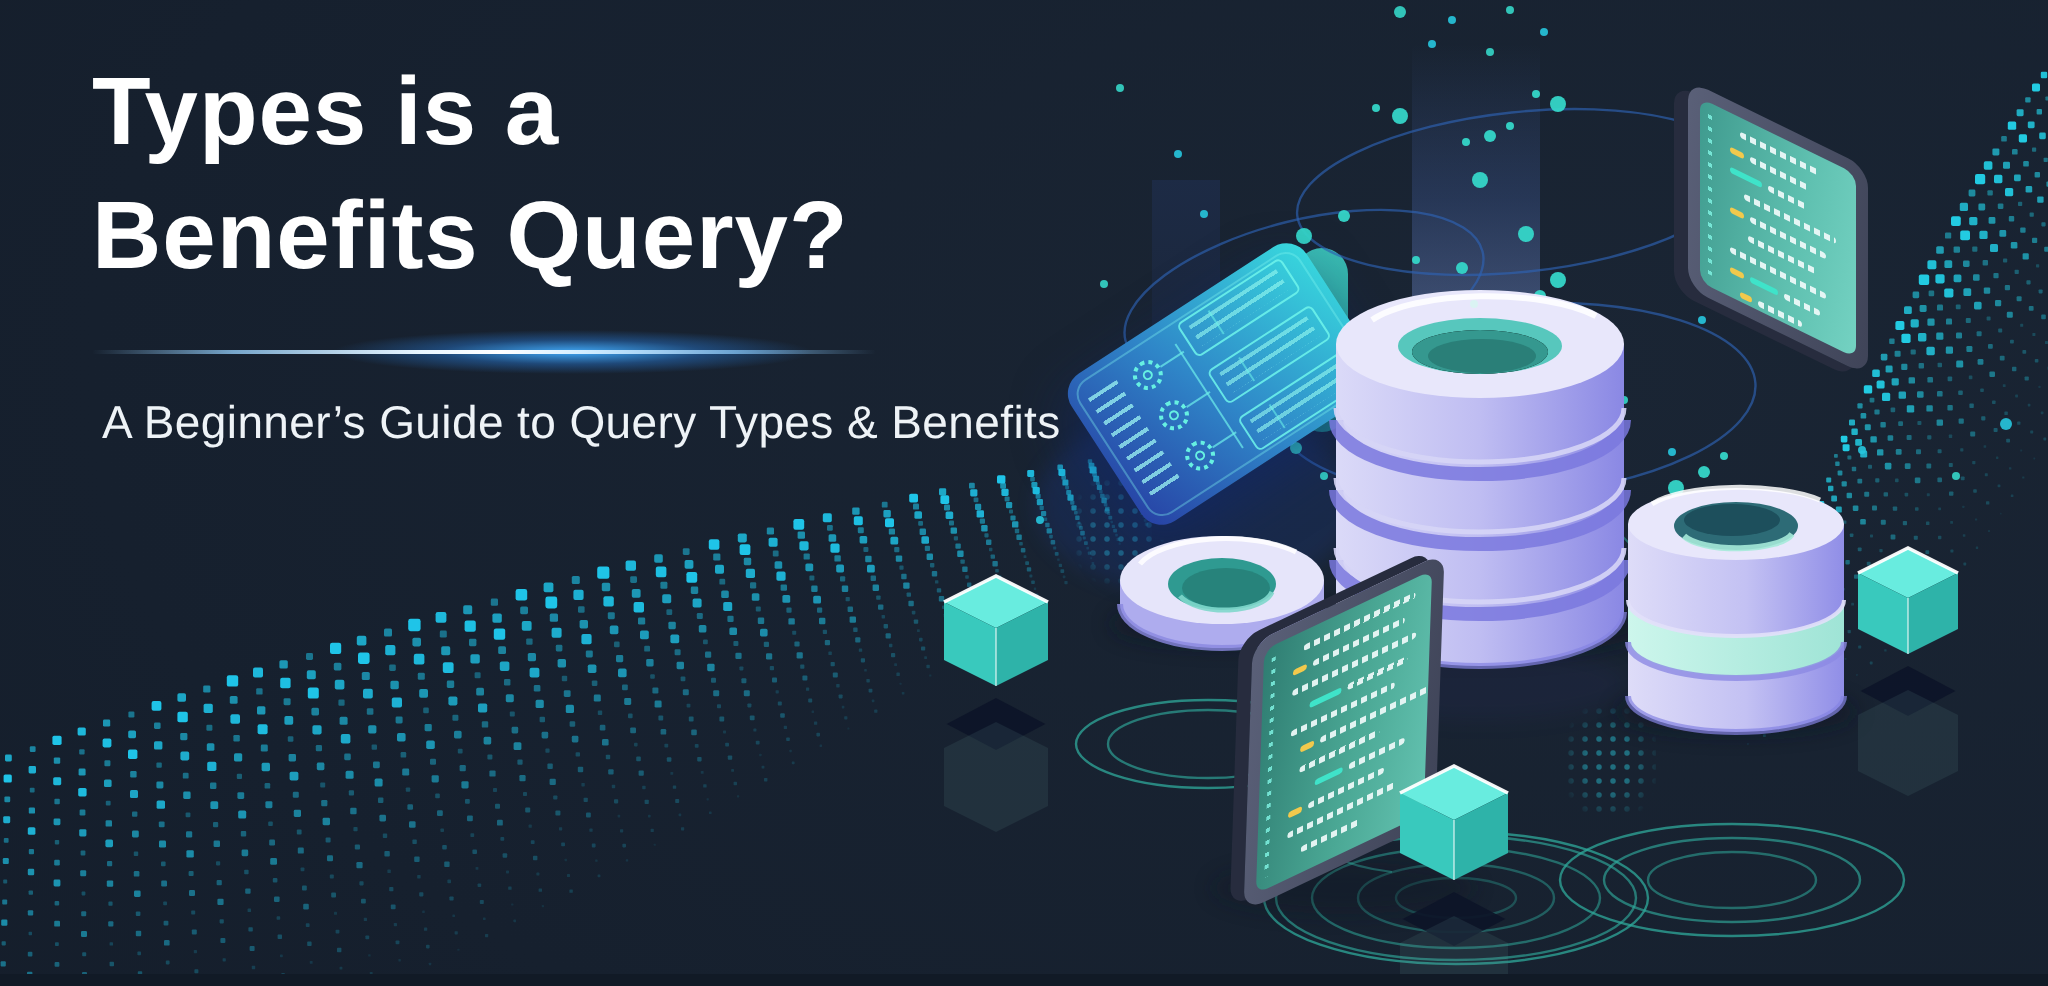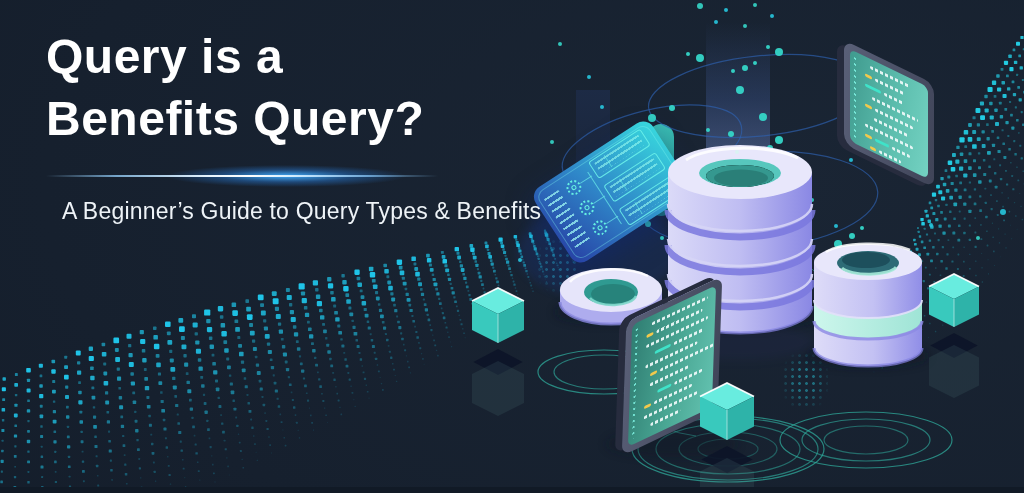--- a/index.html
+++ b/index.html
@@ -10,21 +10,21 @@
   .abs{position:absolute;}
 
   
   .hero{position:absolute;left:46px;top:26px;width:520px;z-index:40;}
   .hero h1{margin:0;color:#ffffff;font-size:48px;line-height:62px;font-weight:bold;letter-spacing:.5px;}
   .glow-line{position:absolute;left:0px;top:148px;width:392px;height:4px;}
   .glow-line .core{position:absolute;left:0;top:1px;width:100%;height:2px;border-radius:2px;
      background:linear-gradient(90deg,rgba(80,160,255,0) 0%,rgba(150,210,255,.75) 18%,#e9f6ff 42%,#ffffff 52%,#d6efff 62%,rgba(140,205,255,.7) 82%,rgba(80,160,255,0) 100%);}
   .glow-line .flare{position:absolute;left:120px;top:-9px;width:240px;height:22px;
      background:radial-gradient(closest-side,rgba(66,174,255,.95),rgba(45,145,255,.35) 55%,rgba(45,145,255,0) 100%);}
-  .subtitle{position:absolute;left:16px;top:172px;width:520px;margin:0;color:#eef3f7;font-size:23px;font-weight:normal;letter-spacing:.2px;white-space:nowrap;}
+  .subtitle{position:absolute;left:5px;top:172px;width:520px;margin:0;color:#eef3f7;font-size:23px;font-weight:normal;letter-spacing:.2px;white-space:nowrap;}
 
   
   svg.layer{position:absolute;left:0;top:0;}
   .dots-patch{position:absolute;
      background-image:radial-gradient(rgba(42,205,225,.8) 1.1px, rgba(0,0,0,0) 1.7px);
      background-size:7px 7px;
      -webkit-mask-image:radial-gradient(ellipse at 50% 50%, #000 35%, transparent 78%);
      mask-image:radial-gradient(ellipse at 50% 50%, #000 35%, transparent 78%);}
   .pillar-card{left:576px;top:90px;width:34px;height:180px;background:linear-gradient(180deg,#1d2b46,#17212f);opacity:.95;}
   .pillar-teal{left:648px;top:124px;width:26px;height:92px;border-radius:13px;background:linear-gradient(180deg,#3cc4ba,#1e8d85);opacity:.95;}
@@ -1540,21 +1540,21 @@
           <polygon points="929,286.5 954,299 954,327 929,314.5" fill="#39c9bd"></polygon>
           <polygon points="954,299 979,286.5 979,314.5 954,327" fill="#2eb3a9"></polygon>
           <polyline points="929,286.5 954,274 979,286.5" fill="none" stroke="#ffffff" stroke-width="1.8" opacity="0.95"></polyline>
           <line x1="954" y1="299" x2="954" y2="327" stroke="#ffffff" stroke-width="1" opacity="0.5"></line>
         </g>
       </g>
   </svg>
 
   <div class="hero">
     <h1>
-      <span style="display:block">Query is a</span>
+      <span style="display:block">Types is a</span>
       <span style="display:block">Benefits Query?</span>
     </h1>
     <div class="glow-line">
       <div class="flare"></div>
       <div class="core"></div>
     </div>
     <p class="subtitle">A Beginner’s Guide to Query Types &amp; Benefits</p>
   </div>
 
   <div class="abs bottom-strip"></div>

